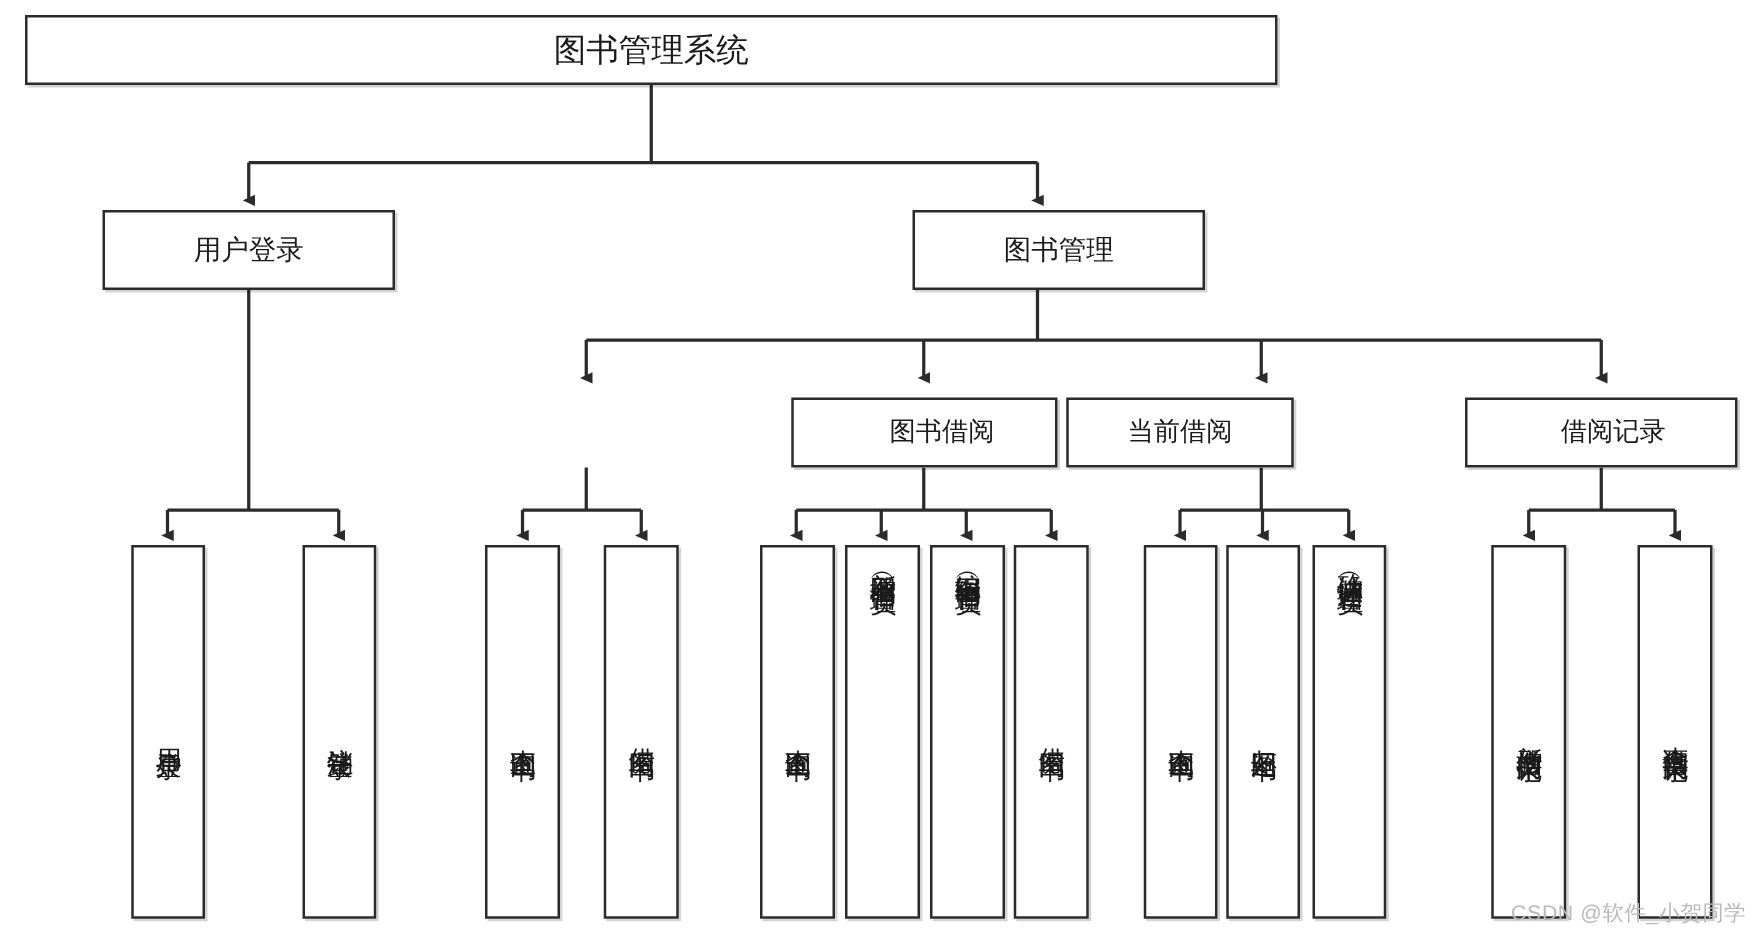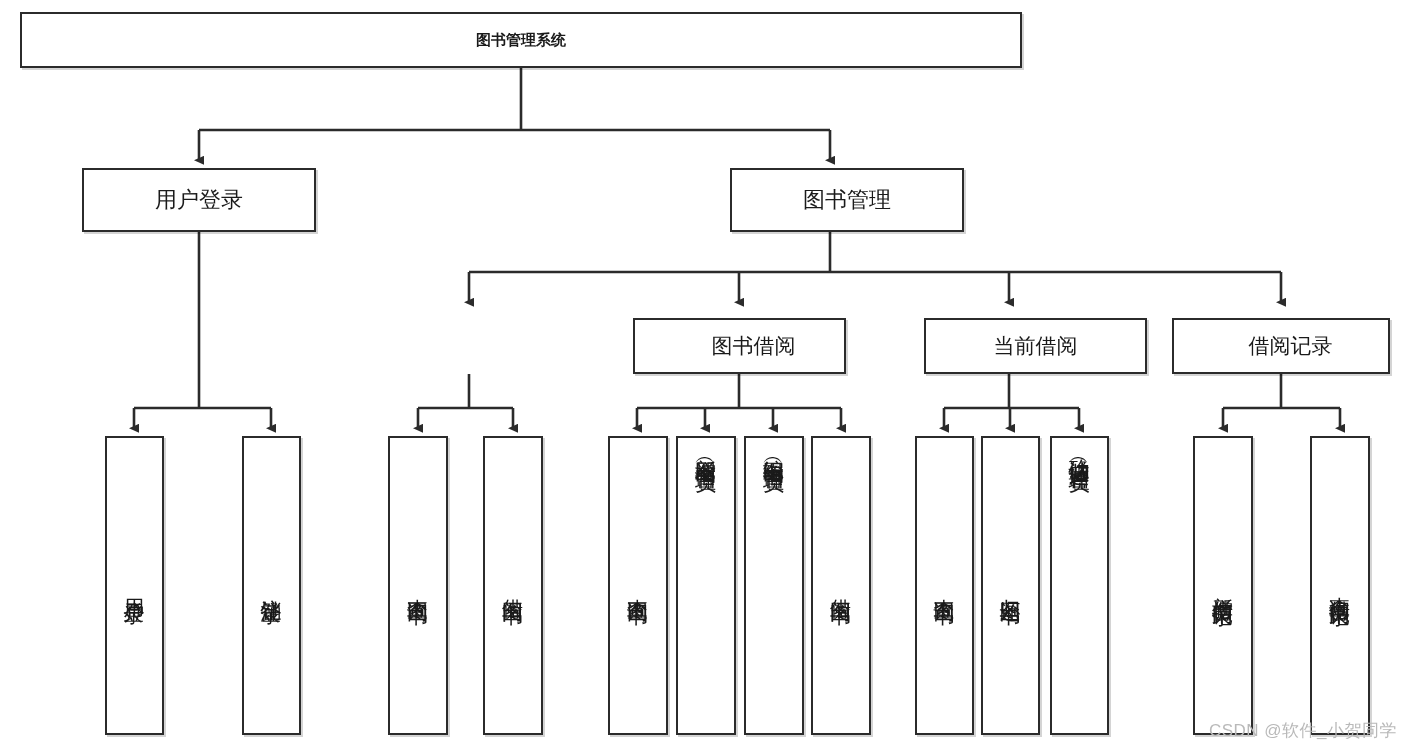--- a/index.html
+++ b/index.html
@@ -34,21 +34,21 @@
     align-items: center;
     justify-content: center;
     box-shadow: 2px 2px 0 0 rgba(0,0,0,0.17);
   }
   .node-label {
     color: #1a1a1a;
     line-height: 1.08;
     text-align: center;
     white-space: nowrap;
   }
-  .lvl1 .node-label { font-size: 15px; font-weight: bold; }
+  .lvl1 .node-label { font-size: 26px; }
   .lvl2 .node-label { font-size: 22px; }
   .lvl3 .node-label { font-size: 21px; }
   .leaf {
     align-items: flex-start;
     justify-content: center;
     padding-top: 4px;
   }
   .leaf .node-label {
     font-size: 21px;
     writing-mode: vertical-rl;
@@ -132,21 +132,21 @@
   <div class="node lvl2" style="left:82px; top:168px; width:234px; height:64px;">
     <span class="node-label">用户登录</span>
   </div>
   <div class="node lvl2" style="left:712px; top:168px; width:234px; height:64px;margin-left:18px;">
     <span class="node-label">图书管理</span>
   </div>
 
   <div class="node lvl3" style="left:633px; top:318px; width:213px; height:56px;padding-left:28px;">
     <span class="node-label">图书借阅</span>
   </div>
-  <div class="node lvl3" style="left:924px; top:318px; width:223px; height:56px;">
+  <div class="node lvl3" style="left:853px; top:318px; width:182px; height:56px;">
     <span class="node-label">当前借阅</span>
   </div>
   <div class="node lvl3" style="left:1172px; top:318px; width:218px; height:56px;padding-left:19px;">
     <span class="node-label">借阅记录</span>
   </div>
 
   <div class="node leaf v-mid" style="left:105px; top:436px; width:59px; height:299px;">
     <span class="node-label">用户登录</span>
   </div>
   <div class="node leaf v-mid" style="left:242px; top:436px; width:59px; height:299px;">

